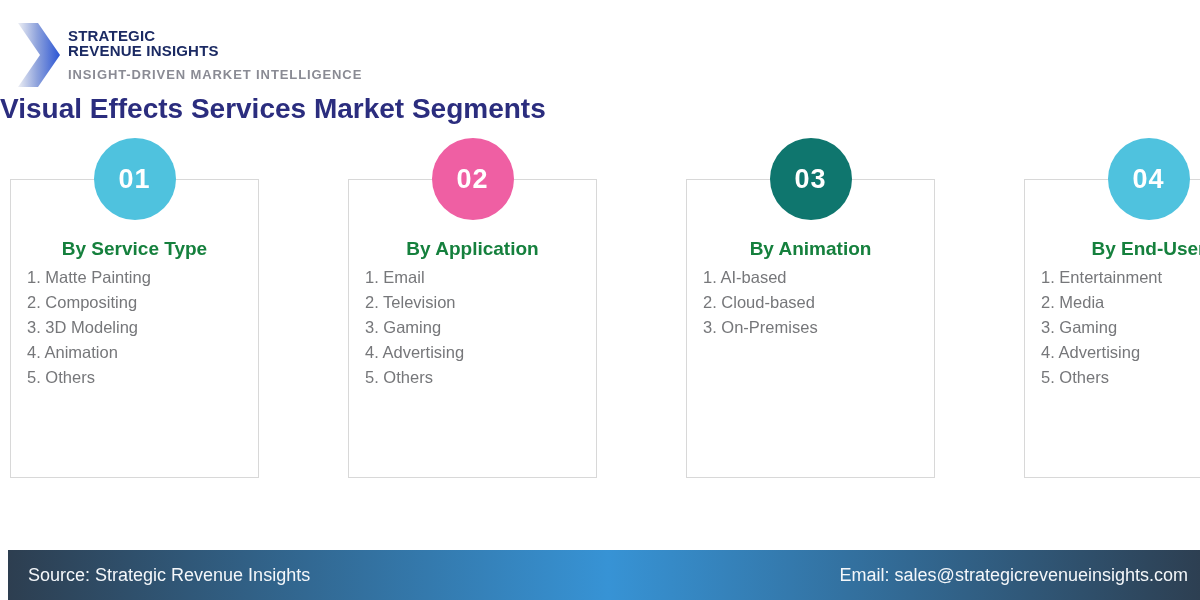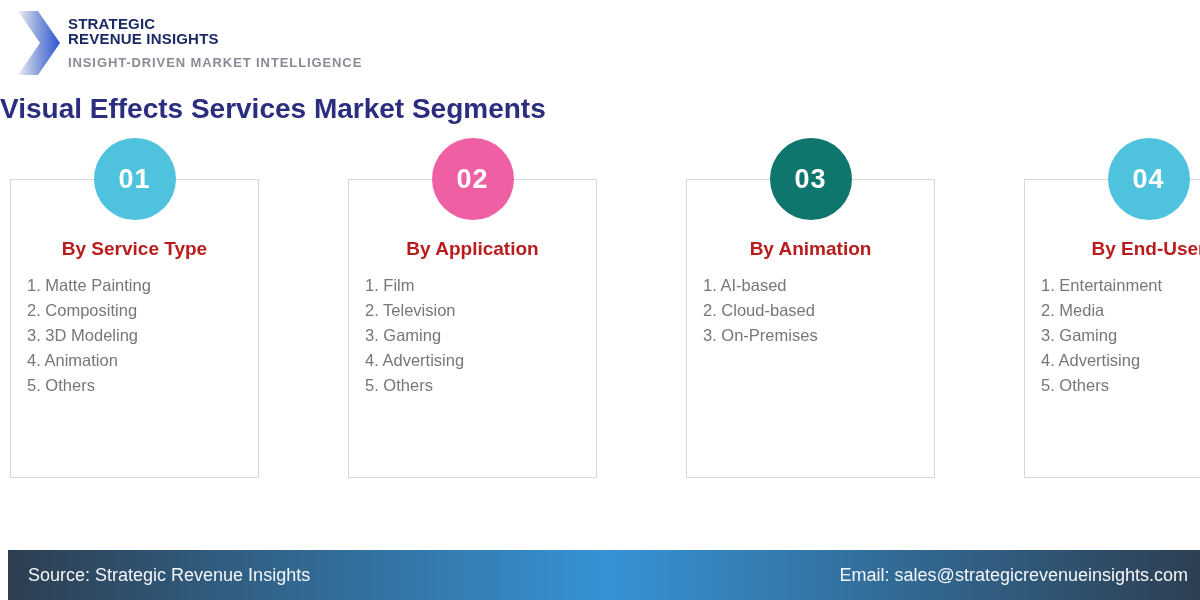--- a/index.html
+++ b/index.html
@@ -5,21 +5,21 @@
   * { margin:0; padding:0; box-sizing:border-box; }
   html,body { width:1200px; height:600px; }
   body {
     font-family: "Liberation Sans", sans-serif;
     background:#ffffff;
     position:relative;
     overflow:hidden;
   }
 
   
-  .logo { position:absolute; top:11px; left:18px; display:flex; align-items:flex-start; }
+  .logo { position:absolute; top:23px; left:18px; display:flex; align-items:flex-start; }
   .logo-mark { width:42px; height:64px; margin-right:8px; }
   .logo-text { padding-top:5px; }
   .logo-line { font-size:15px; font-weight:bold; color:#1b2a63; line-height:15px; letter-spacing:0.2px; }
   .logo-tagline { margin-top:9px; font-size:13px; color:#8a8b94; letter-spacing:0.9px; font-weight:bold; }
 
   
   .main-title {
     position:absolute; top:93px; left:0; width:100%;
     text-align:left; font-size:28px; font-weight:bold; color:#2b2d7e;
   }
@@ -36,24 +36,24 @@
     display:flex; align-items:center; justify-content:center;
     color:#ffffff; font-size:27px; font-weight:bold; letter-spacing:1px;
   }
   .card {
     position:relative; z-index:1;
     margin-top:-41px; height:299px;
     background:#ffffff; border:1px solid #d8d8d8;
     padding:58px 12px 0 12px;
   }
   .card-title {
-    text-align:center; font-size:19px; font-weight:bold; color:#b91c1c;
+    text-align:center; font-size:19px; font-weight:bold; color:#15803d;
   }
   .card-list {
-    margin-top:13px; padding-left:4px;
+    margin-top:5px; padding-left:4px;
     list-style:none; counter-reset:seg;
     color:#76777a; font-size:16.5px; line-height:25px;
   }
   .card-list li { counter-increment:seg; }
   .card-list li::before { content: counter(seg) ". "; }
 
   
   .footer {
     position:absolute; left:8px; bottom:0; width:1200px; height:50px;
     background:linear-gradient(90deg, #2d3e50 0%, #3793d5 50%, #2d3e50 100%);
@@ -98,21 +98,21 @@
         <li>Others</li>
       </ol>
     </div>
   </div>
 
   <div class="segment">
     <div class="circle" style="background-color: rgb(239, 95, 163);">02</div>
     <div class="card">
       <div class="card-title">By Application</div>
       <ol class="card-list">
-        <li>Film</li>
+        <li>Email</li>
         <li>Television</li>
         <li>Gaming</li>
         <li>Advertising</li>
         <li>Others</li>
       </ol>
     </div>
   </div>
 
   <div class="segment">
     <div class="circle" style="background-color: #0f766e;">03</div>

